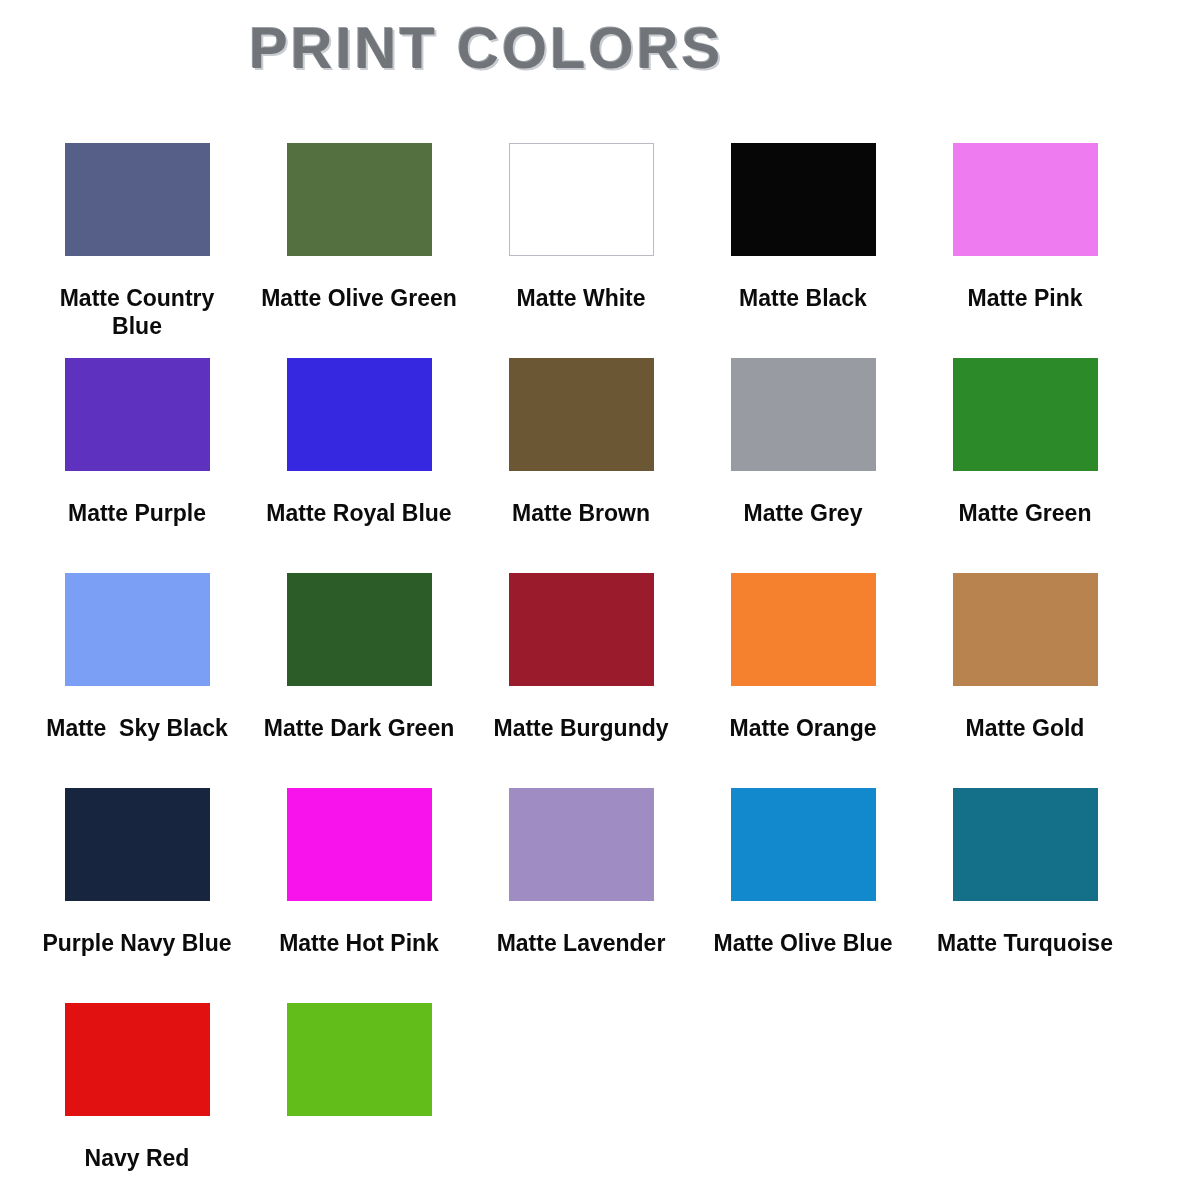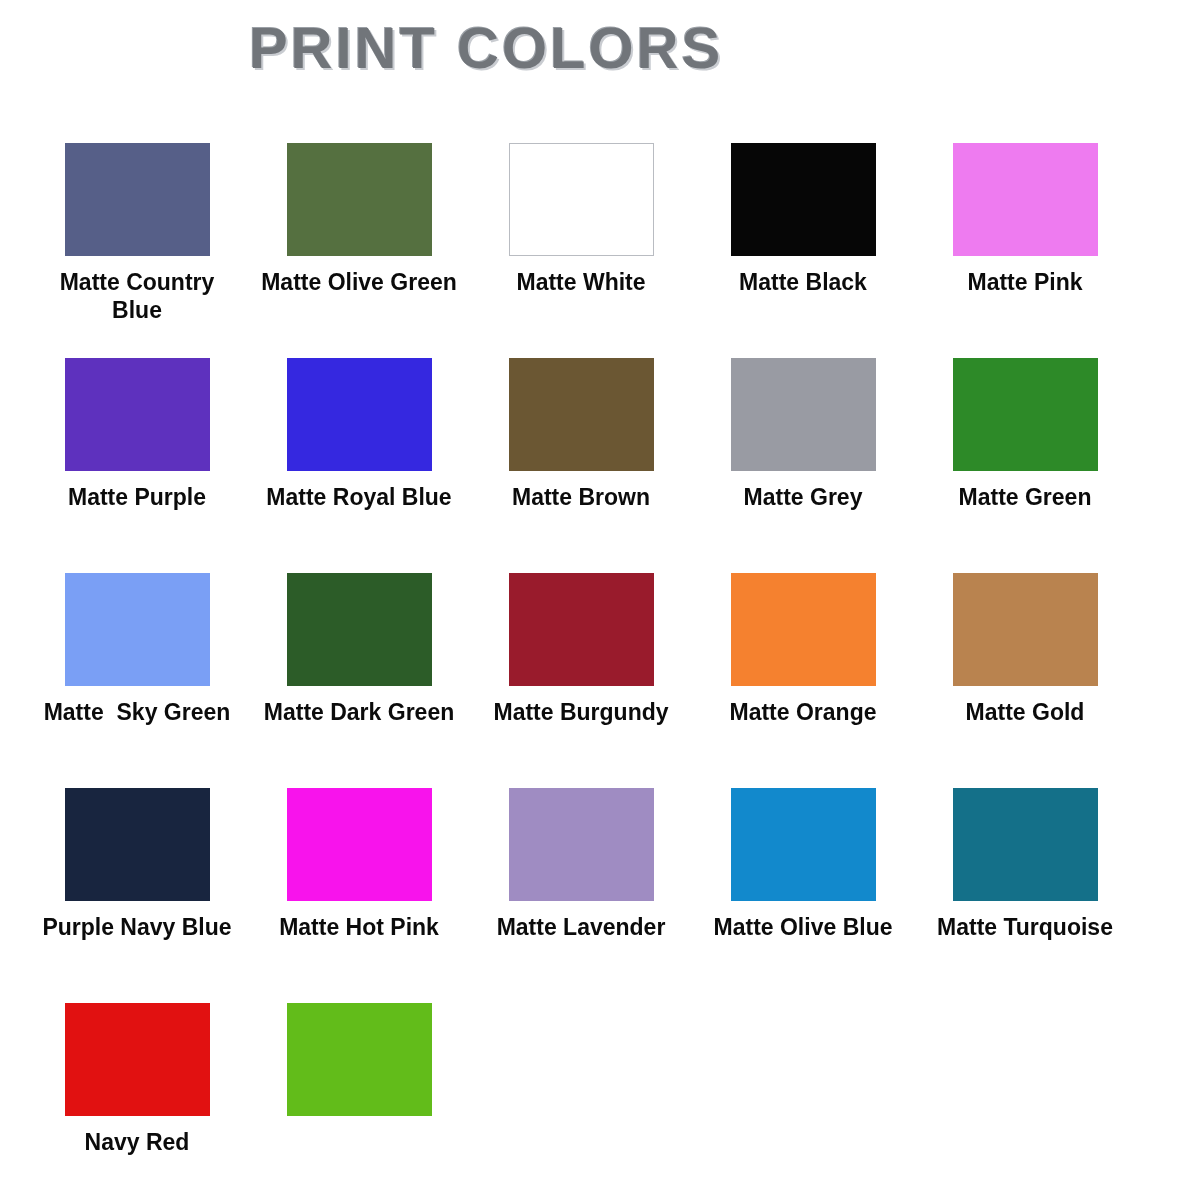--- a/index.html
+++ b/index.html
@@ -59,21 +59,21 @@
     width: 145px;
     height: 113px;
     margin-top: 15px;
     box-sizing: border-box;
     background: #ffffff;
   }
   .swatch-chip.bordered {
     border: 1px solid #b9bcc2;
   }
   .swatch-label {
-    margin-top: 12px;
+    margin-top: 28px;
     width: 200px;
     text-align: center;
     font-family: "Liberation Sans", sans-serif;
     font-weight: bold;
     font-size: 23px;
     line-height: 28px;
     color: #0b0b0b;
     white-space: pre-wrap;
   }
 </style>
@@ -125,21 +125,21 @@
           <div class="swatch-label">Matte Grey</div>
         </div>
         <div class="swatch-cell">
           <div class="swatch-chip" style="background: rgb(45, 138, 40);"></div>
           <div class="swatch-label">Matte Green</div>
         </div>
       </div>
       <div class="swatch-row">
         <div class="swatch-cell">
           <div class="swatch-chip" style="background: rgb(122, 159, 245);"></div>
-          <div class="swatch-label">Matte  Sky Green</div>
+          <div class="swatch-label">Matte  Sky Black</div>
         </div>
         <div class="swatch-cell">
           <div class="swatch-chip" style="background: rgb(44, 92, 40);"></div>
           <div class="swatch-label">Matte Dark Green</div>
         </div>
         <div class="swatch-cell">
           <div class="swatch-chip" style="background: rgb(153, 27, 44);"></div>
           <div class="swatch-label">Matte Burgundy</div>
         </div>
         <div class="swatch-cell">

